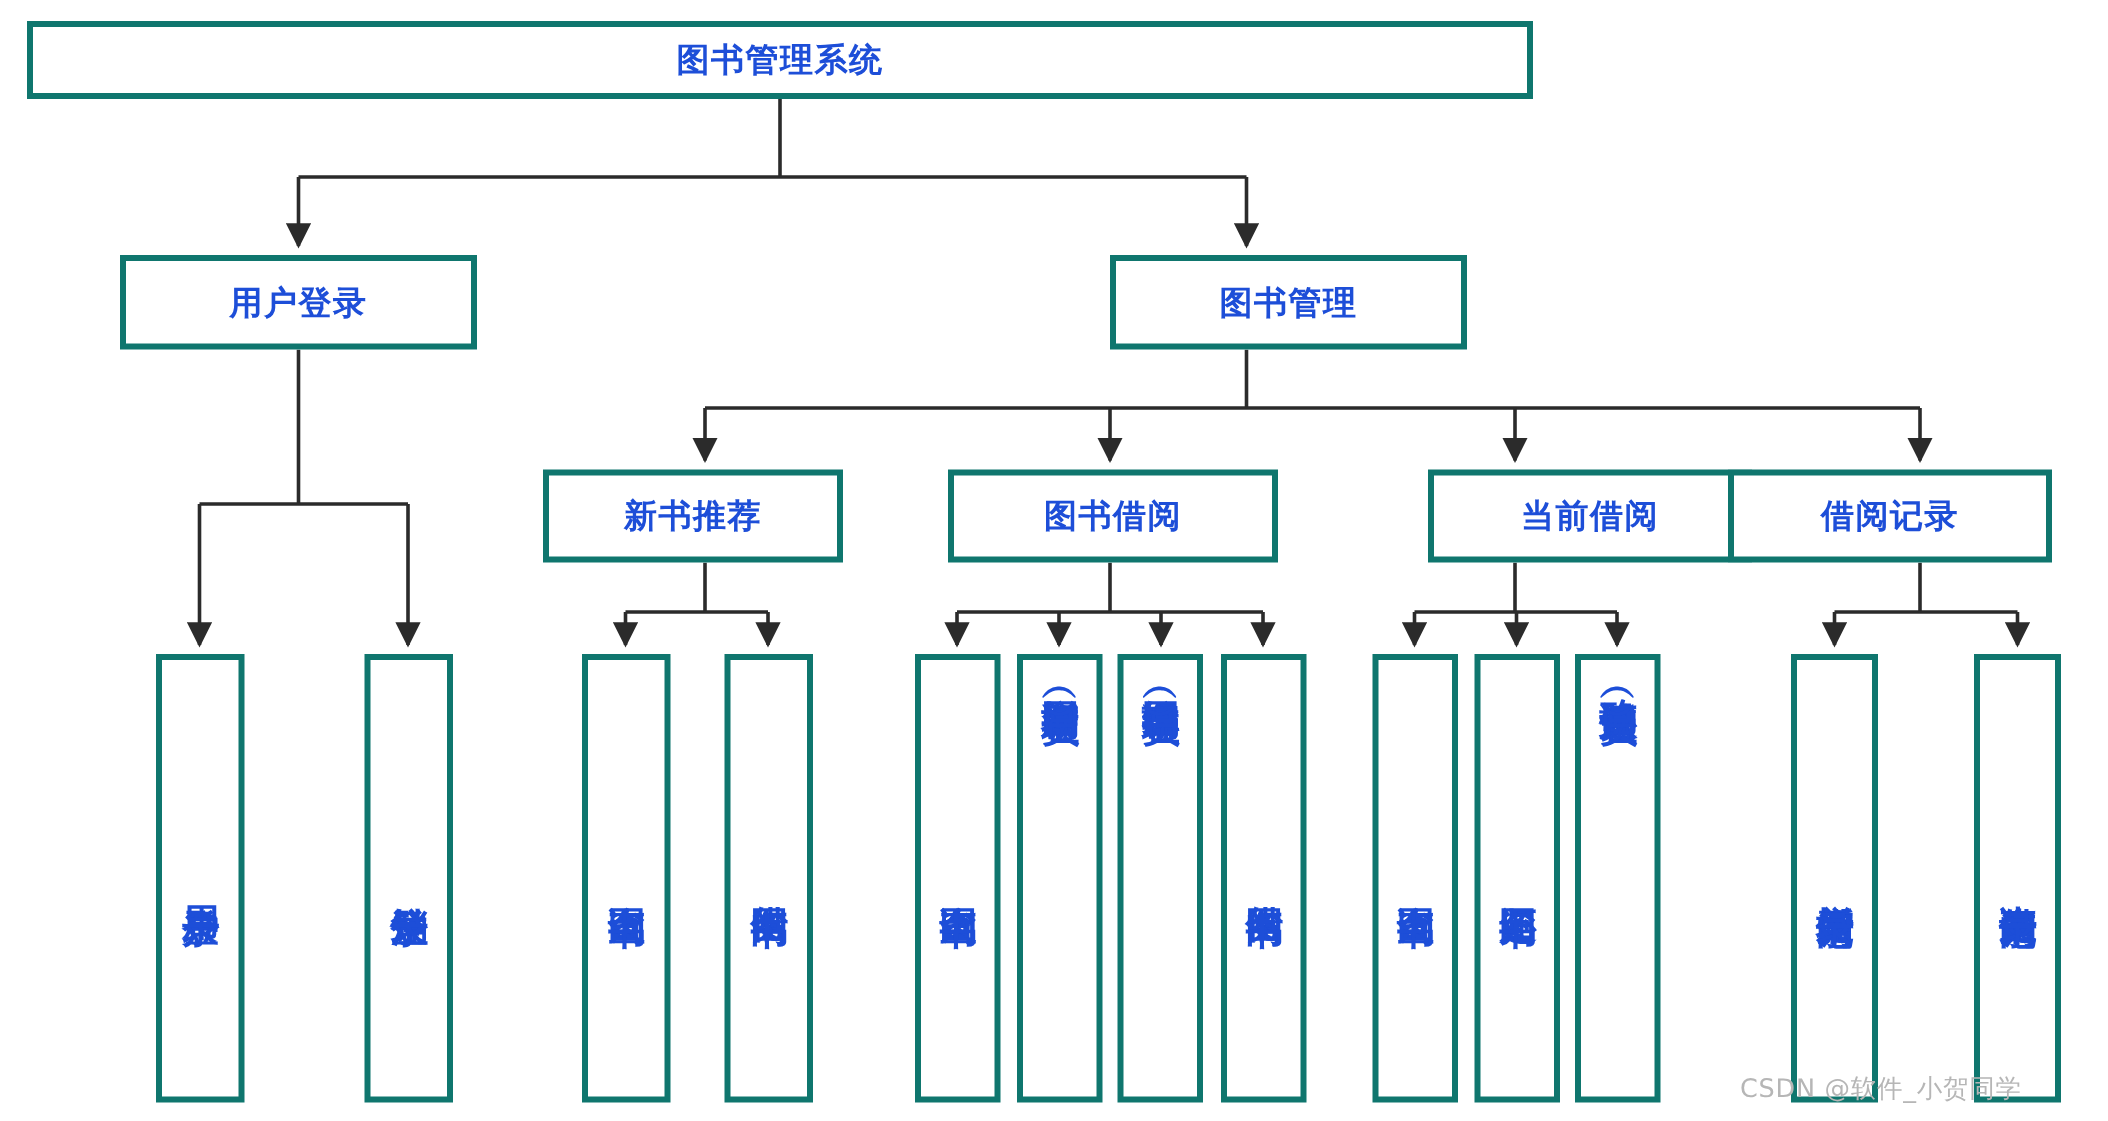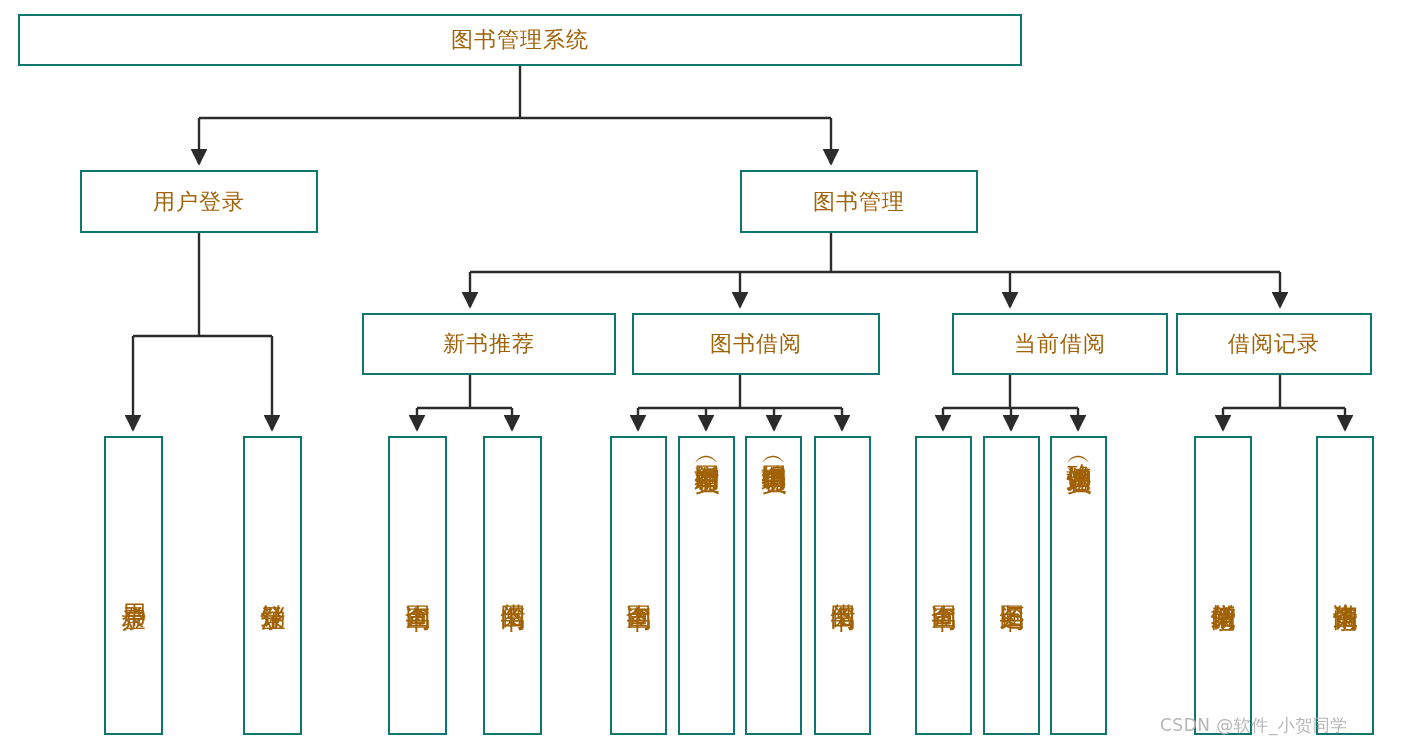--- a/index.html
+++ b/index.html
@@ -22,25 +22,26 @@
     left: 0;
     top: 0;
     width: 1405px;
     height: 747px;
     pointer-events: none;
   }
   .node {
     position: absolute;
     box-sizing: border-box;
     background: #ffffff;
-    border: 2px solid #0f766e;
+    border: 4px solid #0f766e;
     display: flex;
     align-items: center;
     justify-content: center;
-    color: #a16207;
+    color: #1d4ed8;
+    font-weight: bold;
   }
   .node.horizontal {
     font-size: 22px;
     letter-spacing: 1px;
   }
   .node.vertical {
     align-items: flex-start;
     justify-content: center;
     padding-top: 6px;
   }
@@ -119,24 +120,24 @@
       <path d="M 1223 408 L 1223 430" marker-end="url(#arrow)"></path>
       <path d="M 1345 408 L 1345 430" marker-end="url(#arrow)"></path>
     </g>
   </svg>
 
   <div class="node horizontal" id="node-root" style="left: 18px; top: 14px; width: 1004px; height: 52px;">图书管理系统</div>
 
   <div class="node horizontal" id="node-l2-0" style="left: 80px; top: 170px; width: 238px; height: 63px;">用户登录</div>
   <div class="node horizontal" id="node-l2-1" style="left: 740px; top: 170px; width: 238px; height: 63px;">图书管理</div>
 
-  <div class="node horizontal" id="node-l3-0" style="left: 362px; top: 313px; width: 254px; height: 62px;">新书推荐</div>
-  <div class="node horizontal" id="node-l3-1" style="left: 632px; top: 313px; width: 248px; height: 62px;">图书借阅</div>
+  <div class="node horizontal" id="node-l3-0" style="left: 362px; top: 313px; width: 200px; height: 62px;">新书推荐</div>
+  <div class="node horizontal" id="node-l3-1" style="left: 632px; top: 313px; width: 220px; height: 62px;">图书借阅</div>
   <div class="node horizontal" id="node-l3-2" style="left: 952px; top: 313px; width: 216px; height: 62px;">当前借阅</div>
-  <div class="node horizontal" id="node-l3-3" style="left: 1176px; top: 313px; width: 196px; height: 62px;">借阅记录</div>
+  <div class="node horizontal" id="node-l3-3" style="left: 1152px; top: 313px; width: 216px; height: 62px;">借阅记录</div>
 
   <div class="node vertical centered" id="node-leaf-0" style="left: 104px; top: 436px; width: 59px; height: 299px;">
     <span class="vtext">用户登录</span>
   </div>
   <div class="node vertical centered" id="node-leaf-1" style="left: 243px; top: 436px; width: 59px; height: 299px;">
     <span class="vtext">注销登录</span>
   </div>
   <div class="node vertical centered" id="node-leaf-2" style="left: 388px; top: 436px; width: 59px; height: 299px;">
     <span class="vtext">查询图书</span>
   </div>

